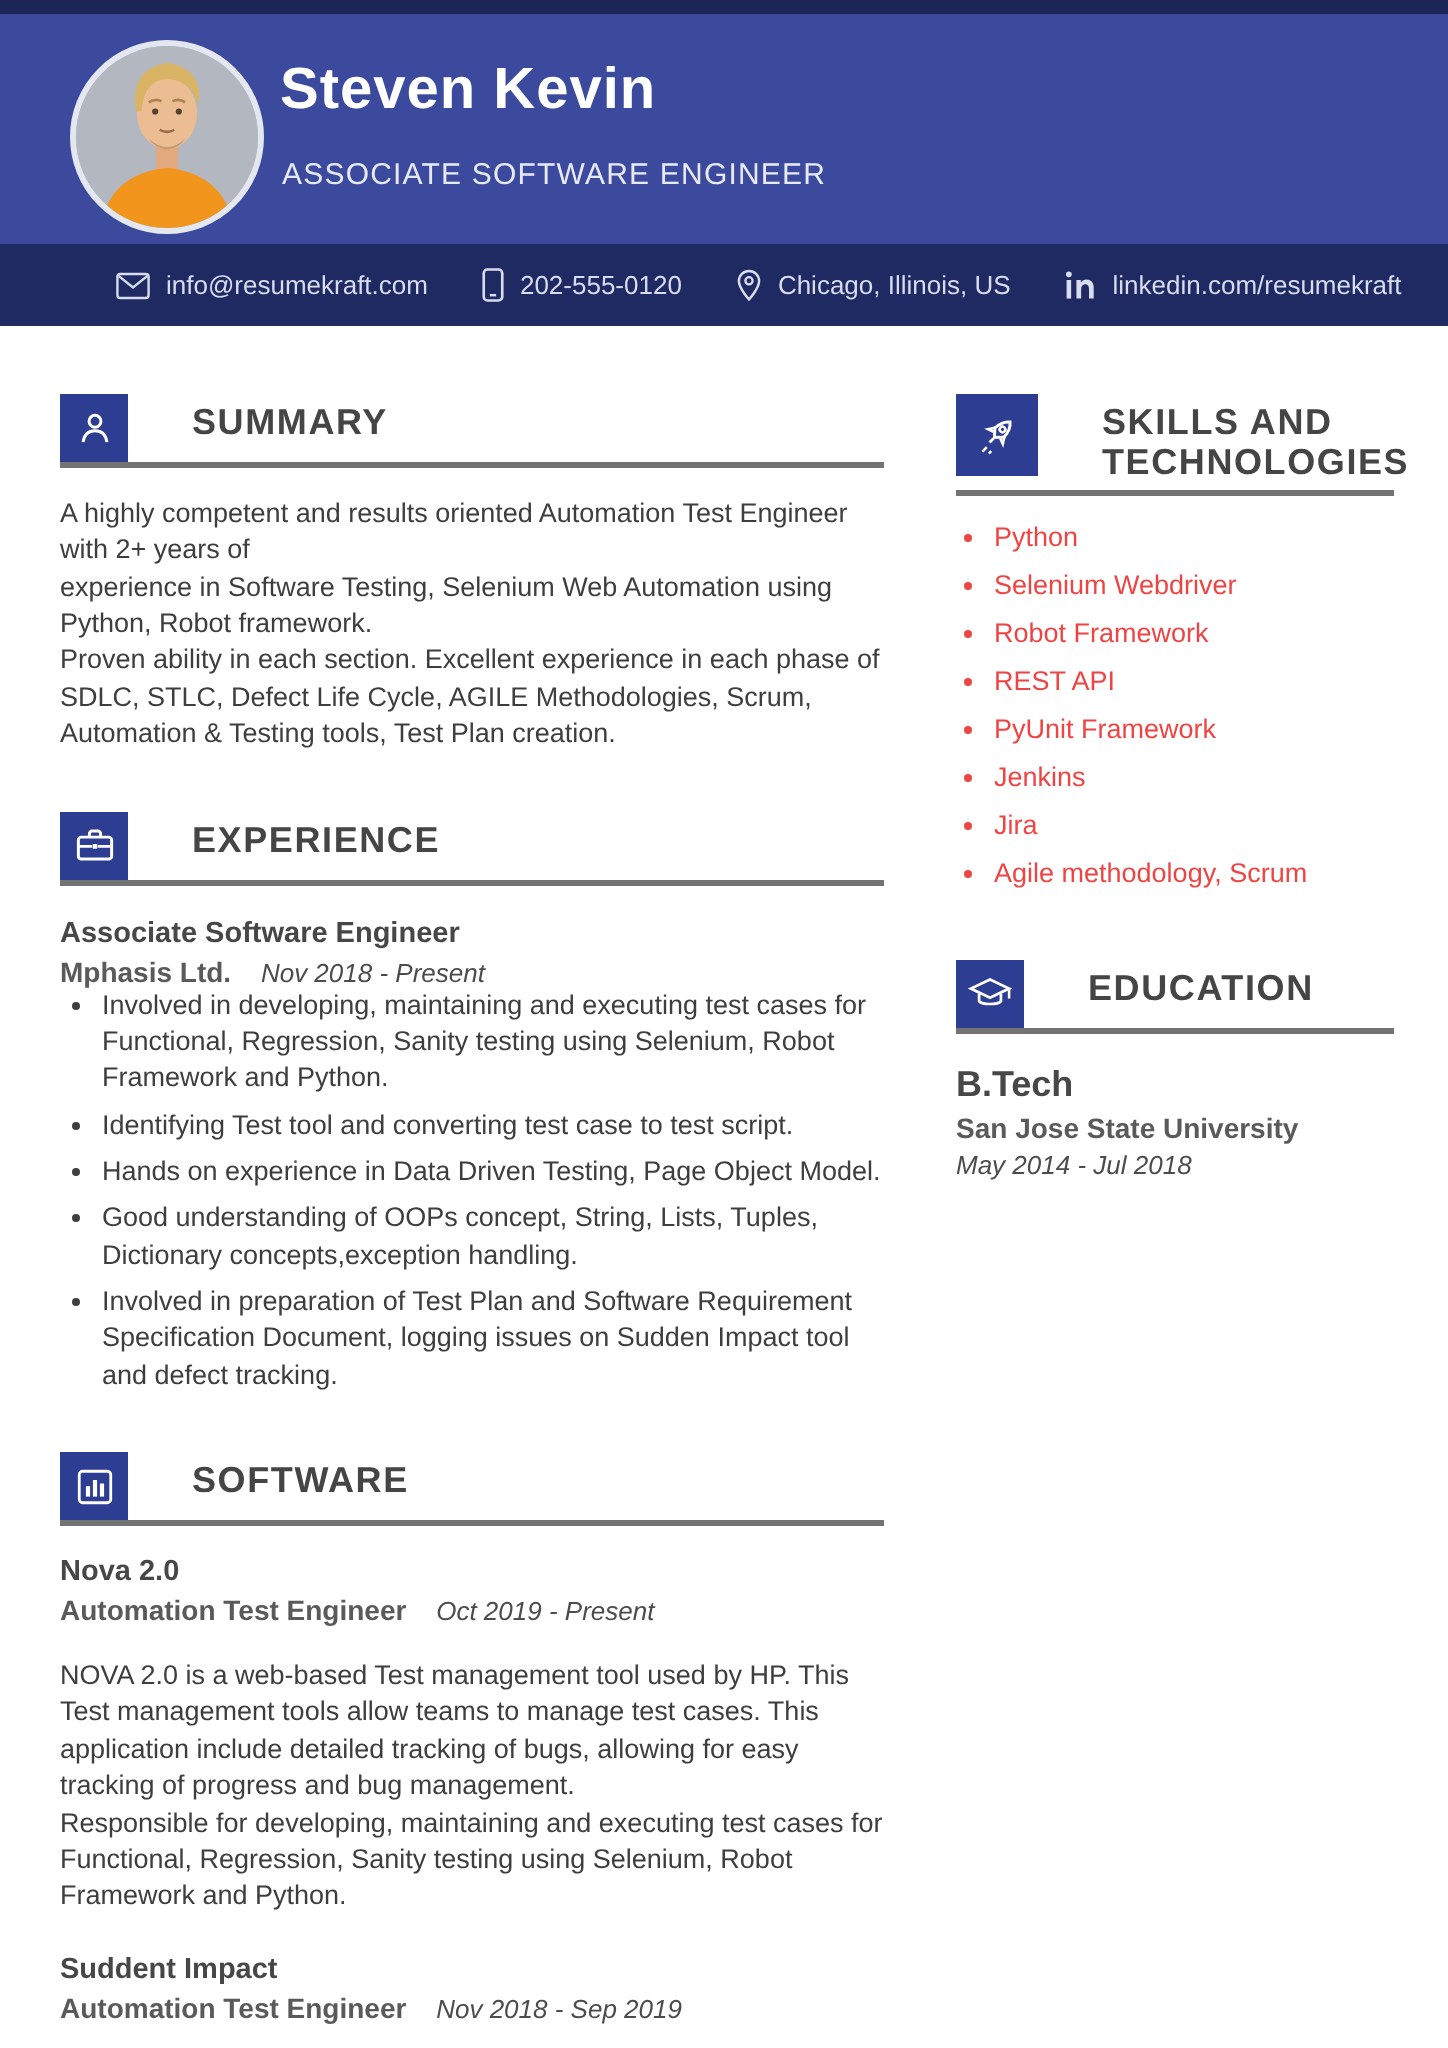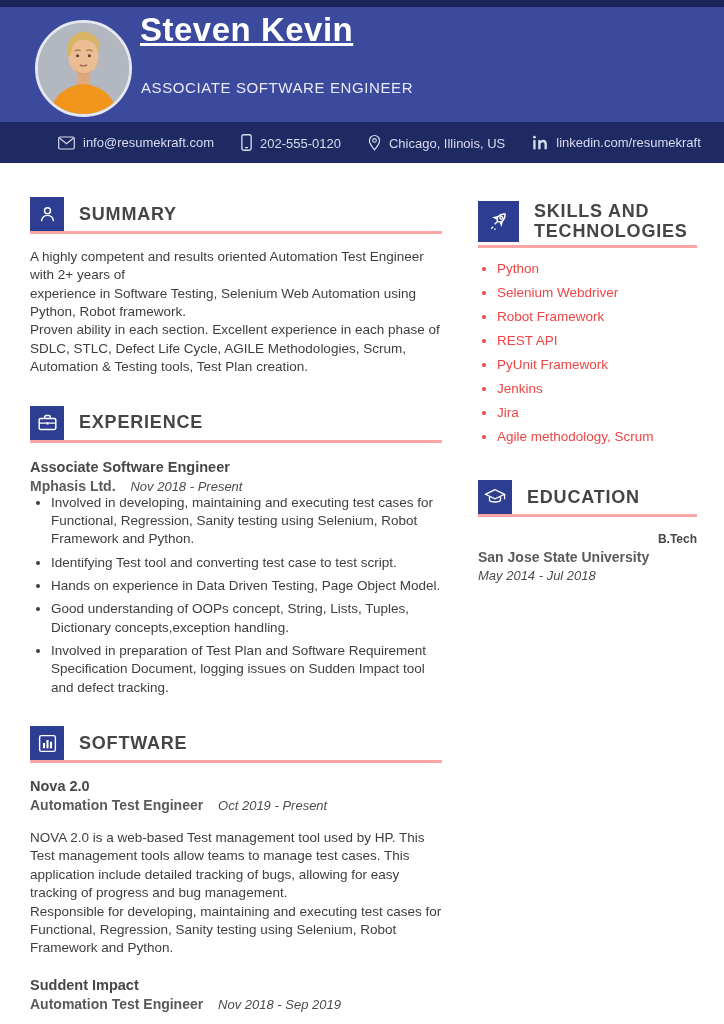--- a/index.html
+++ b/index.html
@@ -14,45 +14,45 @@
   
   .top-strip{height:7px;background:#1b2557;}
   .band{height:115px;background:#3c4a9e;position:relative;}
   .avatar{
     position:absolute;left:35px;top:13px;width:97px;height:97px;
     border-radius:50%;border:3px solid #e4e7f0;box-sizing:border-box;
     overflow:hidden;background:#b3b7c0;
   }
   .avatar svg{display:block;width:100%;height:100%;}
   .name{
-    position:absolute;left:140px;top:4px;
-    font-size:33px;font-weight:bold;color:#ffffff;letter-spacing:0.5px;text-decoration:underline;
+    position:absolute;left:140px;top:22px;
+    font-size:29px;font-weight:bold;color:#ffffff;letter-spacing:0.5px;
   }
   .subtitle{
     position:absolute;left:141px;top:72px;
     font-size:15px;color:#e7eaf6;letter-spacing:0.6px;
   }
   .contact-bar{
     height:41px;background:#1f2a62;
     display:flex;align-items:center;
     padding-left:58px;gap:27px;
     font-size:13px;color:#d7dcef;
   }
-  .contact-item{display:flex;align-items:flex-end;gap:8px;}
+  .contact-item{display:flex;align-items:center;gap:8px;}
   .contact-item svg{display:block;}
 
   
   .content{display:flex;gap:36px;padding:34px 27px 0 30px;box-sizing:border-box;}
   .left-col{width:412px;flex:none;}
   .right-col{flex:1;min-width:0;}
 
   
   .sec-head{
-    display:flex;align-items:center;gap:15px;
-    border-bottom:3px solid #fca5a5;
+    display:flex;align-items:flex-start;gap:32px;
+    border-bottom:3px solid #737373;
   }
   .sec-icon{
     width:34px;height:34px;background:#2d3d91;flex:none;
     display:flex;align-items:center;justify-content:center;
   }
   .sec-icon.tall{width:41px;height:41px;}
   .sec-title{
     font-size:18px;font-weight:bold;color:#454545;
     letter-spacing:0.8px;line-height:1.12;padding:4px 0;
   }
@@ -69,21 +69,21 @@
   .dates{font-style:italic;font-size:13px;color:#4c4c4c;margin-left:11px;font-weight:normal;}
   ul.bullets{margin:0 0 0;padding-left:21px;}
   ul.bullets li{margin-bottom:5px;font-size:13.5px;line-height:1.36;}
   .proj{margin-top:15px;}
   .proj-name{font-size:14.5px;font-weight:bold;color:#474747;}
   .proj-desc{margin-top:16px;font-size:13.5px;line-height:1.36;white-space:pre-line;}
 
   
   ul.skills{margin:13px 0 0;padding-left:19px;}
   ul.skills li{margin-bottom:9px;font-size:13.5px;color:#ef4444;}
-  .edu-degree{margin-top:15px;font-size:12px;font-weight:bold;color:#474747;text-align:right;}
+  .edu-degree{margin-top:15px;font-size:18px;font-weight:bold;color:#474747;}
   .edu-school{margin-top:3px;font-size:14px;font-weight:bold;color:#5a5a5a;}
   .edu-dates{margin-top:3px;font-size:13px;font-style:italic;color:#4c4c4c;}
 </style>
 </head>
 <body>
 
 <div class="top-strip"></div>
 
 <div class="band">
   <div class="avatar">

